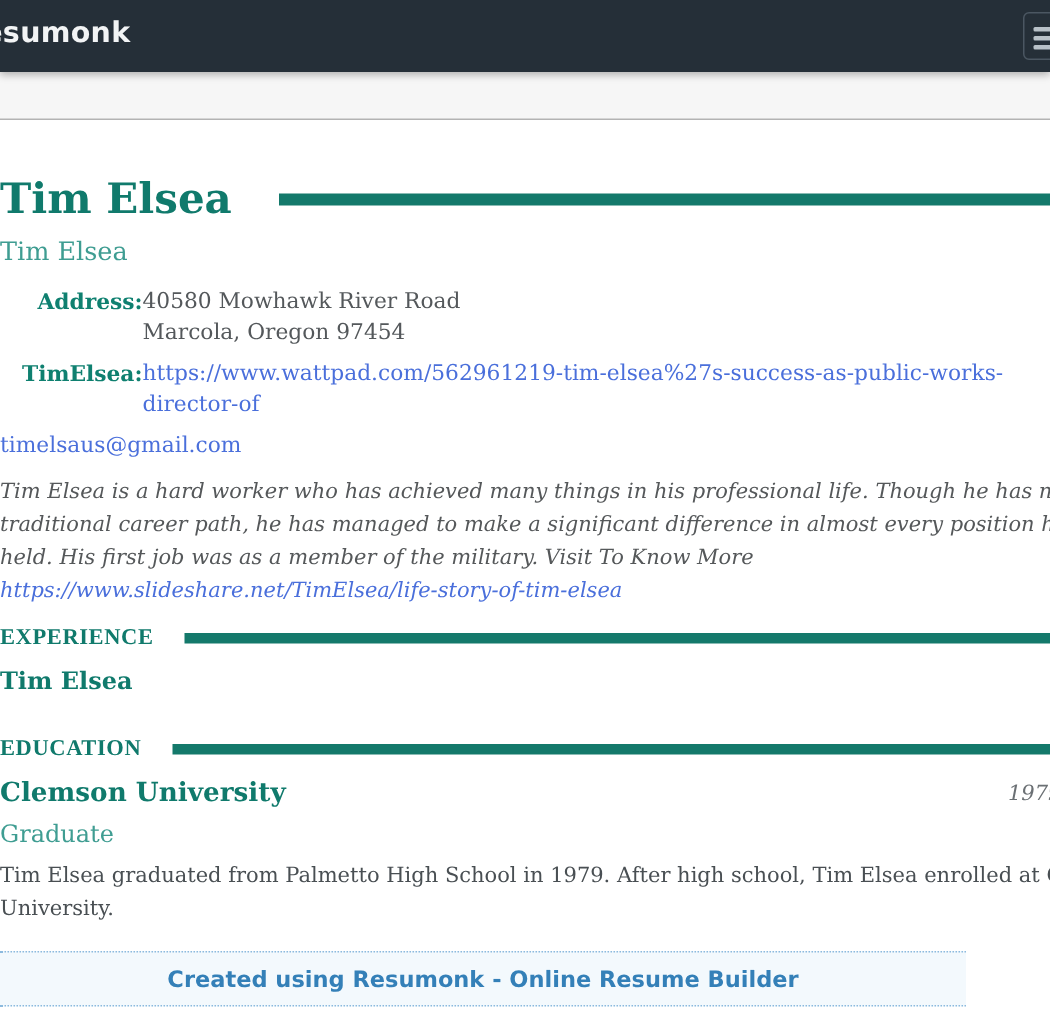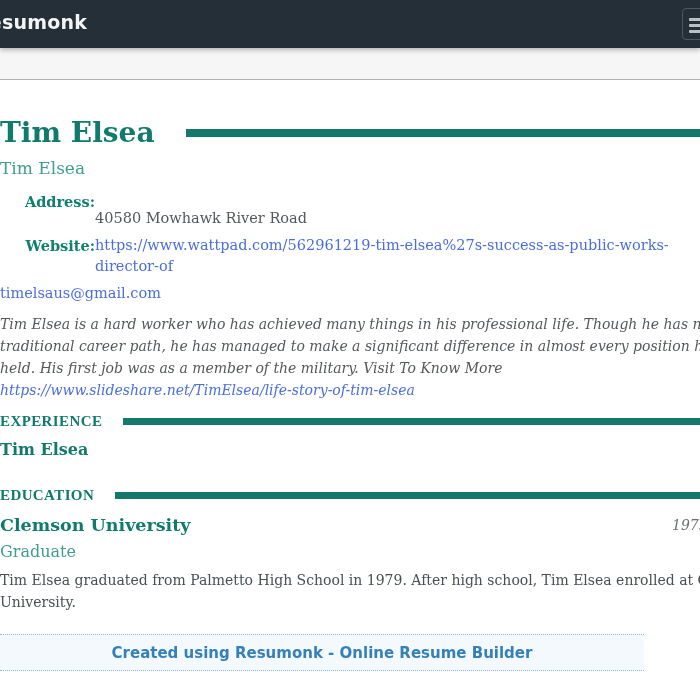--- a/index.html
+++ b/index.html
@@ -103,21 +103,21 @@
     font-size: 14.5px;
     line-height: 21px;
   }
   .contact-label {
     width: 95px;
     flex: 0 0 95px;
     font-weight: bold;
     color: #0f8070;
     text-align: right;
   }
-  .contact-value { color: #54585b; margin-top: 17px; }
+  .contact-value { color: #54585b; }
   a.link {
     color: #4a6fdb;
     text-decoration: none;
     cursor: pointer;
   }
 
   .summary {
     margin-top: 9px;
     font-style: italic;
     font-size: 14px;
@@ -236,24 +236,25 @@
       <div class="resume-name">Tim Elsea</div>
       <div class="name-bar"></div>
     </div>
     <div class="resume-subtitle">Tim Elsea</div>
 
     <div class="contact">
       <div class="contact-row">
         <div class="contact-label">Address:</div>
         <div class="contact-value">
           <div>40580 Mowhawk River Road</div>
+          <div>Marcola, Oregon 97454</div>
         </div>
       </div>
       <div class="contact-row">
-        <div class="contact-label">Website:</div>
+        <div class="contact-label">TimElsea:</div>
         <a class="link">https://www.wattpad.com/562961219-tim-elsea%27s-success-as-public-works-director-of</a>
       </div>
       <div class="contact-row">
         <a class="link">timelsaus@gmail.com</a>
       </div>
     </div>
 
     <div class="summary">
       <div class="line">Tim Elsea is a hard worker who has achieved many things in his professional life. Though he has not had a</div>
       <div class="line">traditional career path, he has managed to make a significant difference in almost every position he has</div>

